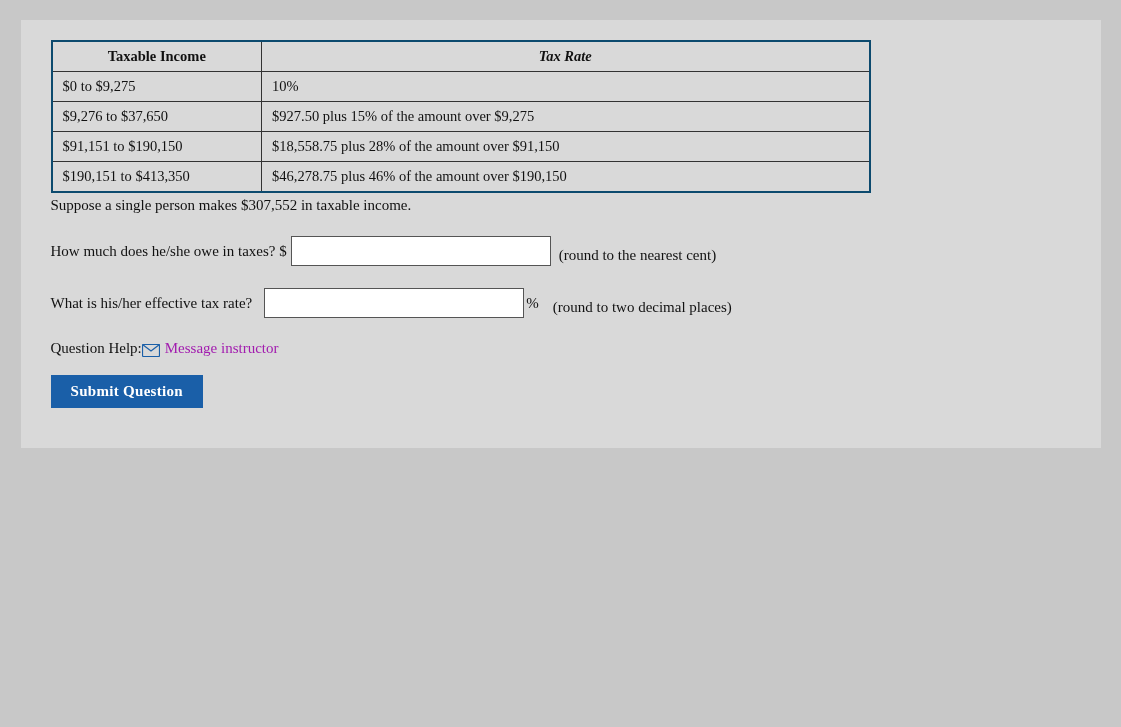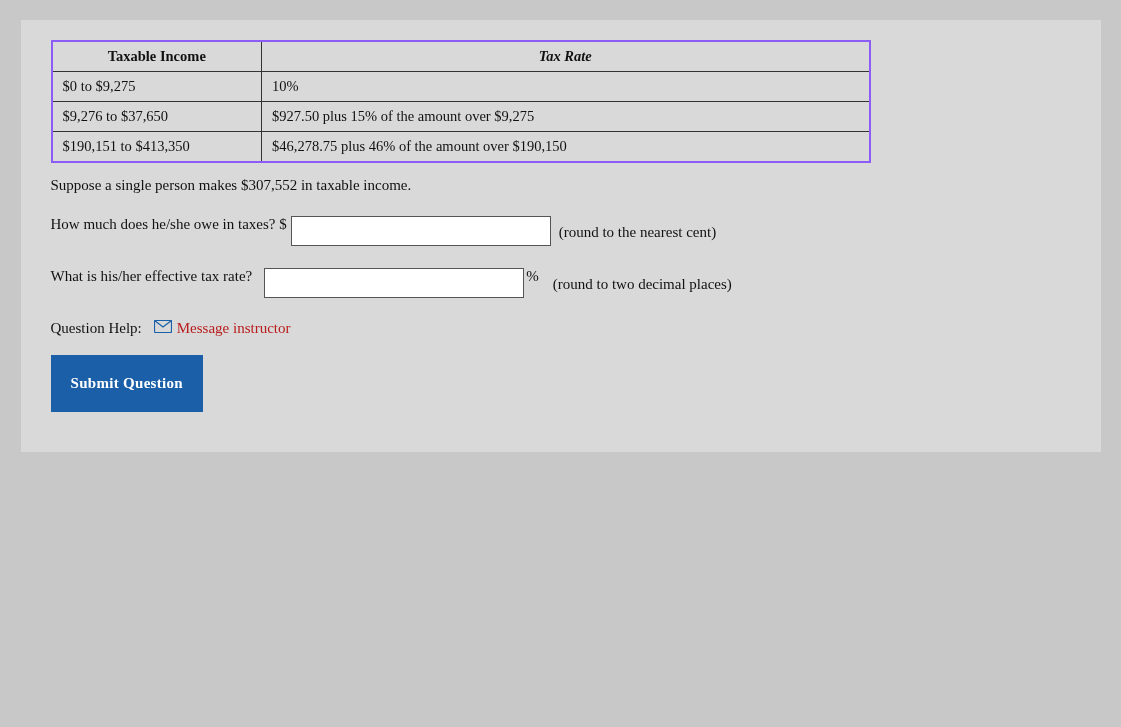--- a/index.html
+++ b/index.html
@@ -29,22 +29,22 @@
     .intro-text {
       font-size: 15px;
       margin-bottom: 14px;
       font-family: Georgia, serif;
     }
 
     .tax-table {
       border-collapse: collapse;
       width: 100%;
       max-width: 820px;
-      margin-bottom: 14px;
-      border: 2px solid #8b5cf6;
+      margin-bottom: 4px;
+      border: 2px solid #0c4a6e;
     }
 
     .tax-table th,
     .tax-table td {
       border: 1.5px solid #333;
       padding: 6px 10px;
       font-size: 14.5px;
       vertical-align: middle;
     }
 
@@ -68,20 +68,21 @@
     }
 
     .suppose-text {
       font-size: 15px;
       margin-bottom: 22px;
       font-family: Georgia, serif;
     }
 
     .question-row {
       display: flex;
+      align-items: center;
       margin-bottom: 22px;
       font-size: 15px;
       font-family: Georgia, serif;
     }
 
     .question-label {
       white-space: nowrap;
       margin-right: 4px;
     }
 
@@ -109,49 +110,49 @@
 
     .question-help-row {
       display: flex;
       align-items: center;
       margin-bottom: 18px;
       font-size: 15px;
       font-family: Georgia, serif;
     }
 
     .question-help-label {
-      margin-right: 12px;
+      margin-right: 0;
     }
 
     .message-instructor-link {
-      color: #b91c1c;
+      color: #a21caf;
       text-decoration: none;
       display: flex;
-      align-items: flex-start;
+      align-items: flex-end;
       gap: 5px;
       cursor: pointer;
     }
 
     .envelope-icon {
       display: inline-block;
       width: 18px;
       height: 13px;
       position: relative;
     }
 
     .envelope-icon svg {
       width: 18px;
       height: 13px;
     }
 
     .submit-btn {
       background-color: #1a5fa8;
       color: #fff;
       border: none;
-      padding: 20px 20px;
+      padding: 8px 20px;
       font-size: 15px;
       font-family: Georgia, serif;
       cursor: pointer;
       font-weight: bold;
       letter-spacing: 0.3px;
     }
   </style>
 </head>
 <body>
 
@@ -166,20 +167,24 @@
       </tr>
     </thead>
     <tbody id="tax-table-body">
     <tr>
           <td>$0 to $9,275</td>
           <td>10%</td>
         </tr>
         <tr>
           <td>$9,276 to $37,650</td>
           <td>$927.50 plus 15% of the amount over $9,275</td>
+        </tr>
+        <tr>
+          <td>$91,151 to $190,150</td>
+          <td>$18,558.75 plus 28% of the amount over $91,150</td>
         </tr>
         <tr>
           <td>$190,151 to $413,350</td>
           <td>$46,278.75 plus 46% of the amount over $190,150</td>
         </tr>
       </tbody>
   </table>
 
   <p class="suppose-text">Suppose a single person makes $307,552 in taxable income.</p>
 

